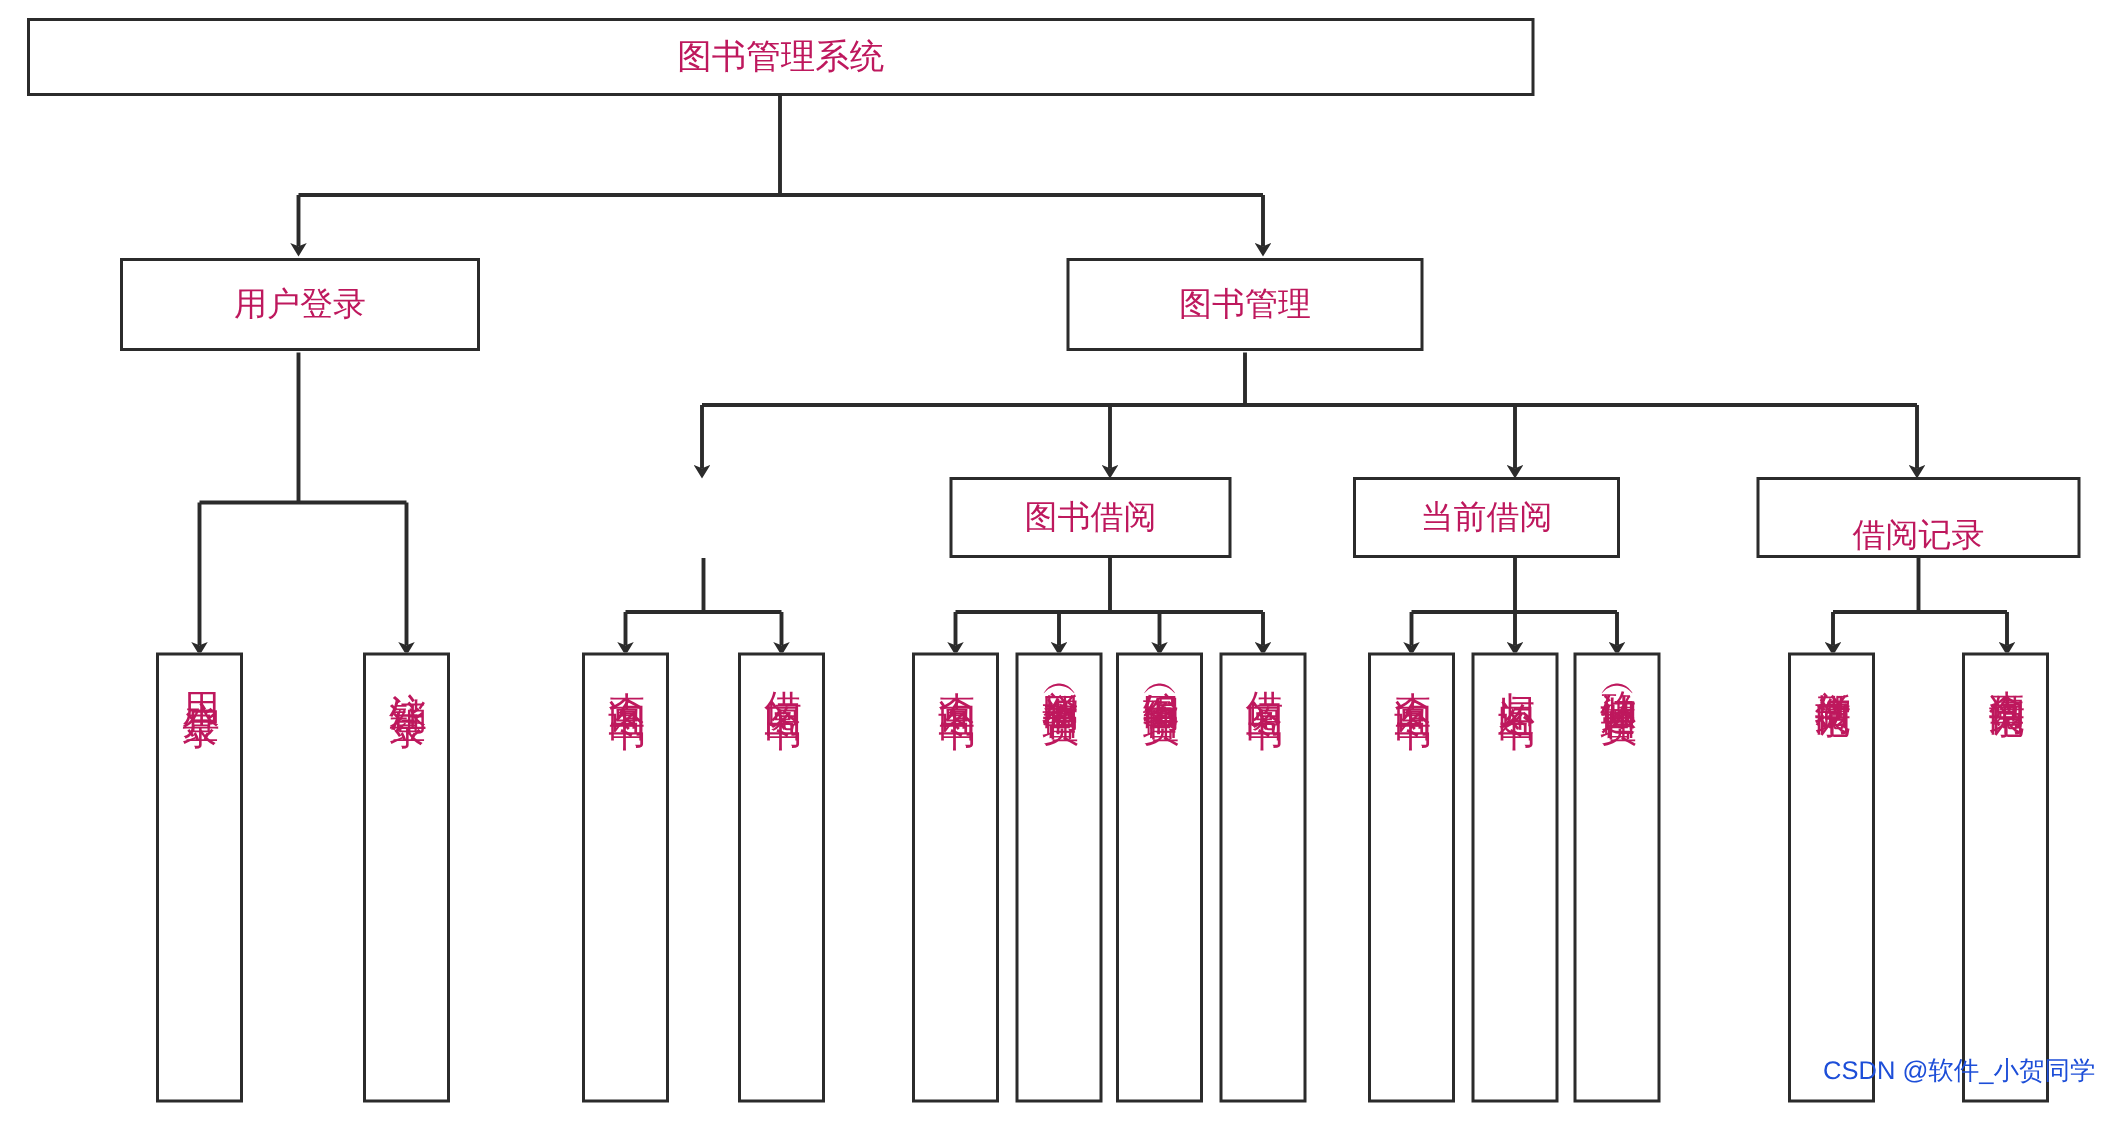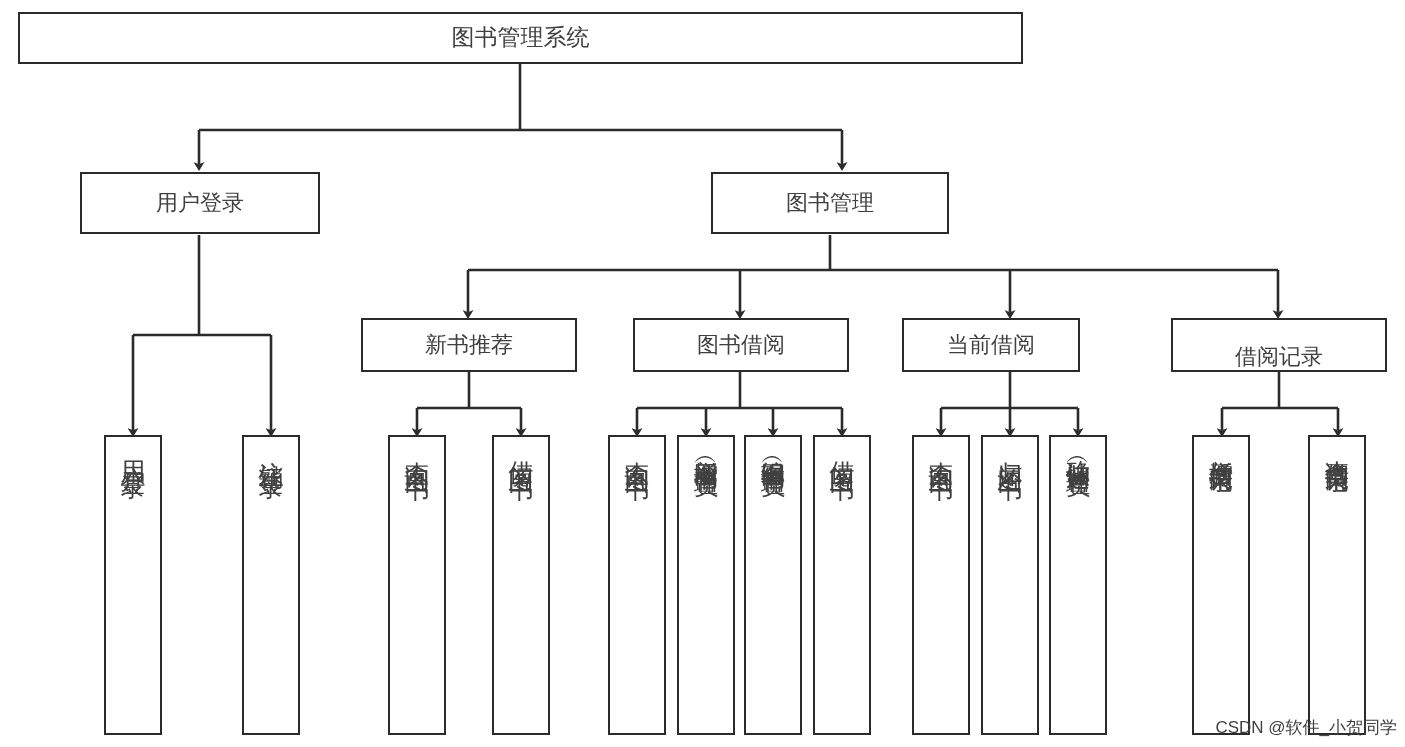--- a/index.html
+++ b/index.html
@@ -26,21 +26,21 @@
     pointer-events: none;
   }
   .node {
     position: absolute;
     box-sizing: border-box;
     background: #ffffff;
     border: 2px solid #2b2b2b;
     display: flex;
     align-items: center;
     justify-content: center;
-    color: #404040;
+    color: #be185d;
     z-index: 2;
   }
   .node .lbl {
     display: block;
     text-align: center;
     line-height: 1.18;
     white-space: nowrap;
   }
   
   .node.horiz .lbl {
@@ -64,23 +64,23 @@
     white-space: nowrap;
     text-align: left;
   }
   .node.vert.tall .lbl {
     font-size: 24px;
     letter-spacing: 2px;
   }
   #watermark {
     position: absolute;
     right: 8px;
-    bottom: 8px;
+    bottom: 22px;
     font-size: 17px;
-    color: #404040;
+    color: #1d4ed8;
     z-index: 5;
     white-space: nowrap;
   }
 </style>
 </head>
 <body>
 
 <div id="canvas">
 
   <svg id="edges" viewBox="0 0 1405 747">
@@ -137,24 +137,21 @@
     <span class="lbl">图书管理系统</span>
   </div>
 
   <div class="node horiz" style="left:80px; top:172px; width:240px; height:62px;">
     <span class="lbl">用户登录</span>
   </div>
   <div class="node horiz" style="left:711px; top:172px; width:238px; height:62px;">
     <span class="lbl">图书管理</span>
   </div>
 
-  <div class="node horiz" style="left:361px; top:318px; width:216px; height:54px;">
-    <span class="lbl">新书推荐</span>
-  </div>
-  <div class="node horiz" style="left:633px; top:318px; width:216px; height:54px;">
+  <div class="node horiz" style="left:633px; top:318px; width:188px; height:54px;">
     <span class="lbl">图书借阅</span>
   </div>
   <div class="node horiz" style="left:902px; top:318px; width:178px; height:54px;">
     <span class="lbl">当前借阅</span>
   </div>
   <div class="node horiz" style="left:1171px; top:318px; width:216px; height:54px;align-items:flex-end;">
     <span class="lbl">借阅记录</span>
   </div>
 
   <div class="node vert" style="left:104px; top:435px; width:58px; height:300px;">

